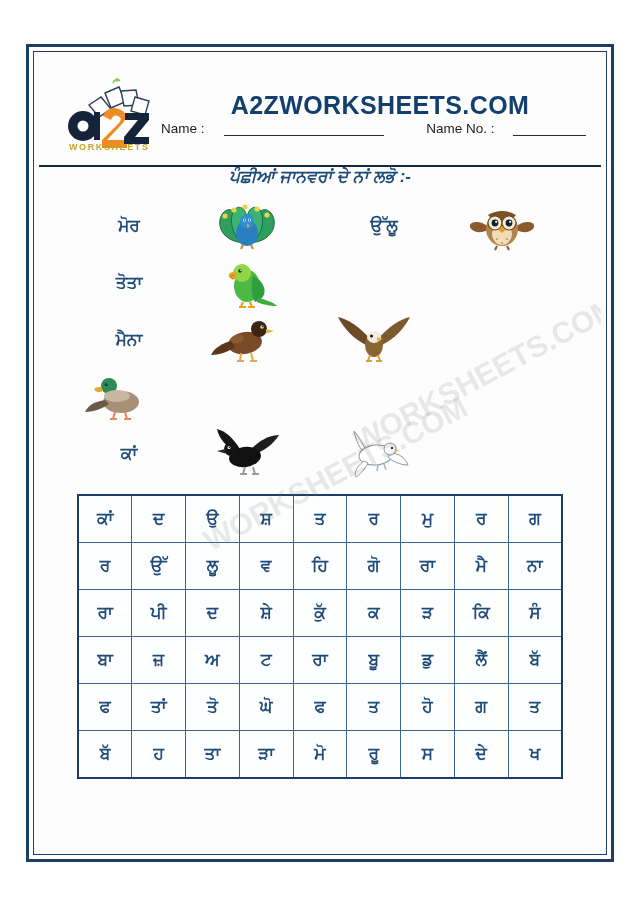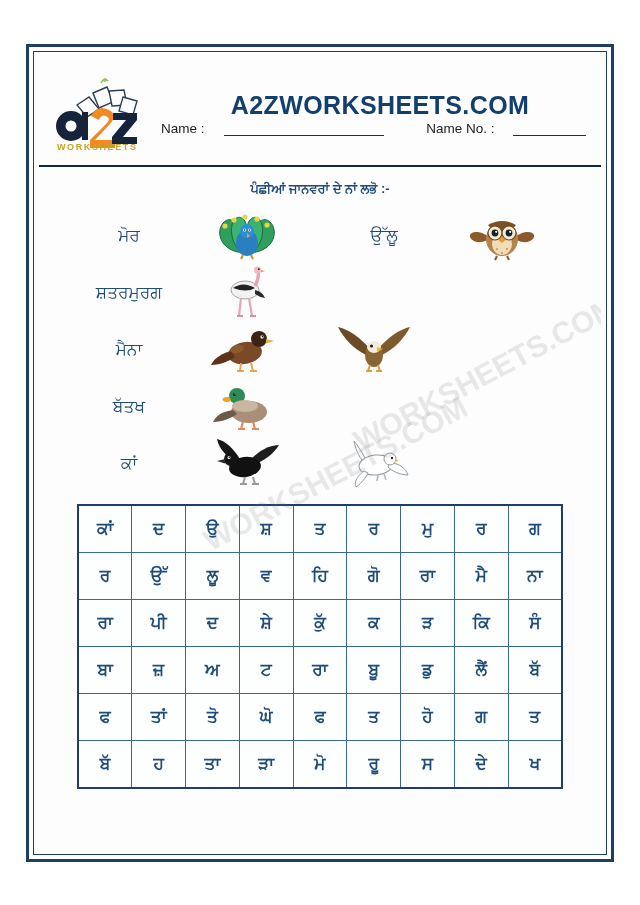--- a/index.html
+++ b/index.html
@@ -51,21 +51,21 @@
 
   
   .header {
     position: relative;
     height: 110px;
     border-bottom: 2px solid #12283f;
     box-sizing: border-box;
   }
   .logo {
     position: absolute;
-    left: 10px;
+    left: 22px;
     top: 14px;
     width: 96px;
     height: 82px;
   }
   .brand-title {
     position: absolute;
     left: 128px;
     right: 8px;
     top: 12px;
     text-align: center;
@@ -102,25 +102,25 @@
   .rule.name  { width: 212px; }
   .rule.roll  { width: 96px; }
   .rule.class { width: 92px; }
   .rule.sec   { width: 80px; }
   .rule.date  { width: 100px; }
   .spacer-sm { display:inline-block; width: 10px; }
 
   
   .instruction {
     text-align: center;
-    margin-top: 14px;
-    font-size: 13px;
+    font-size: 17px;
     font-weight: bold;
     color: #1f4b7a;
     font-family: "Liberation Sans", sans-serif;
+    font-style: italic;
   }
 
   
   .word-list {
     margin-top: 10px;
     padding: 0 26px;
     box-sizing: border-box;
   }
   .wl-row {
     display: flex;
@@ -129,21 +129,21 @@
   }
   .wl-cell {
     flex: 1 1 50%;
     display: flex;
     align-items: center;
   }
   .wl-word {
     width: 128px;
     text-align: center;
     font-size: 17px;
-    font-weight: normal;
+    font-weight: bold;
     color: #1f4b7a;
     font-family: "Liberation Sans", sans-serif;
   }
   .wl-pic {
     width: 108px;
     height: 54px;
     display: flex;
     align-items: center;
     justify-content: center;
   }
@@ -295,33 +295,34 @@
                   <circle cx="40" cy="44" r="1.1" fill="#c49a63"></circle>
                   <path d="M35 47 l-2 4 M45 47 l2 4" stroke="#8a5a2b" stroke-width="2"></path>
                 </g>
               </svg>
             </div>
           </div>
         </div>
 
         <div class="wl-row">
           <div class="wl-cell">
-            <div class="wl-word">ਸ਼ਤਰਮੁਰਗ</div>
-            <div class="wl-pic">
-              <svg viewBox="0 0 80 54" width="80" height="54">
-                <g>
-                  <ellipse cx="38" cy="24" rx="14" ry="9" fill="#f2f2f2" stroke="#8d8d8d" stroke-width="0.8"></ellipse>
-                  <path d="M26 22 q10 -7 22 0 q-8 5 -22 0 Z" fill="#222222"></path>
-                  <path d="M48 24 q8 2 10 8 q-6 -1 -10 -4 Z" fill="#2b2b2b"></path>
-                  <path d="M48 20 C52 12 52 6 50 3" fill="none" stroke="#e3a7b0" stroke-width="3.4"></path>
-                  <circle cx="50.5" cy="4" r="3.6" fill="#f0b9c2"></circle>
-                  <circle cx="51.8" cy="3.2" r="0.9" fill="#1d1d1d"></circle>
-                  <path d="M54 4 l4 1 l-4 1.4 Z" fill="#e8a33a"></path>
-                  <path d="M34 32 l-2 18 M42 32 l3 18" stroke="#e3a7b0" stroke-width="2.2" fill="none"></path>
-                  <path d="M30 50 h6 M43 50 h6" stroke="#d8909c" stroke-width="2"></path>
+            <div class="wl-word">ਤੋਤਾ</div>
+            <div class="wl-pic">
+              <svg viewBox="0 0 80 54" width="80" height="54">
+                <g>
+                  <ellipse cx="40" cy="30" rx="13" ry="16" fill="#4cb944"></ellipse>
+                  <path d="M46 20 C60 26 62 42 48 46 C44 40 44 28 46 20 Z" fill="#2f9e3f"></path>
+                  <path d="M50 42 C62 44 68 48 70 50 C62 50 54 48 50 46 Z" fill="#3cae3a"></path>
+                  <circle cx="35" cy="17" r="9" fill="#8fd64a"></circle>
+                  <circle cx="33" cy="15" r="1.7" fill="#1d2b1a"></circle>
+                  <circle cx="33.6" cy="14.4" r="0.6" fill="#ffffff"></circle>
+                  <path d="M27 16 C20 16 20 23 27 23 C30 23 30 20 29 18 Z" fill="#e8a31f"></path>
+                  <path d="M27 19 C23 19 23 23 27 23" fill="none" stroke="#b97d12" stroke-width="1"></path>
+                  <path d="M36 46 l-2 5 M43 46 l2 5" stroke="#e8a31f" stroke-width="2.2"></path>
+                  <path d="M32 51 h7 M41 51 h7" stroke="#e8a31f" stroke-width="2"></path>
                 </g>
               </svg>
             </div>
           </div>
         </div>
 
         <div class="wl-row">
           <div class="wl-cell">
             <div class="wl-word">ਮੈਨਾ</div>
             <div class="wl-pic">
@@ -353,21 +354,20 @@
                   <path d="M36 42 l-2 6 M44 42 l2 6" stroke="#d8a23a" stroke-width="2"></path>
                   <path d="M32 48 h6 M42 48 h6" stroke="#d8a23a" stroke-width="1.8"></path>
                 </g>
               </svg>
             </div>
           </div>
         </div>
 
         <div class="wl-row">
           <div class="wl-cell">
-            <div class="wl-word">ਬੱਤਖ</div>
             <div class="wl-pic">
               <svg viewBox="0 0 80 54" width="80" height="54">
                 <g>
                   <ellipse cx="42" cy="32" rx="18" ry="11" fill="#a98f78"></ellipse>
                   <path d="M26 30 C12 32 8 38 6 42 C16 42 24 38 30 34 Z" fill="#6b5a48"></path>
                   <circle cx="30" cy="16" r="8" fill="#2e8b57"></circle>
                   <circle cx="27.5" cy="14.5" r="1.6" fill="#141b14"></circle>
                   <circle cx="28" cy="14" r="0.6" fill="#ffffff"></circle>
                   <path d="M22 17 C14 16 13 22 21 22 C24 22 24 19 23 18 Z" fill="#e8a81f"></path>
                   <ellipse cx="38" cy="26" rx="13" ry="6" fill="#c8b6a0"></ellipse>

